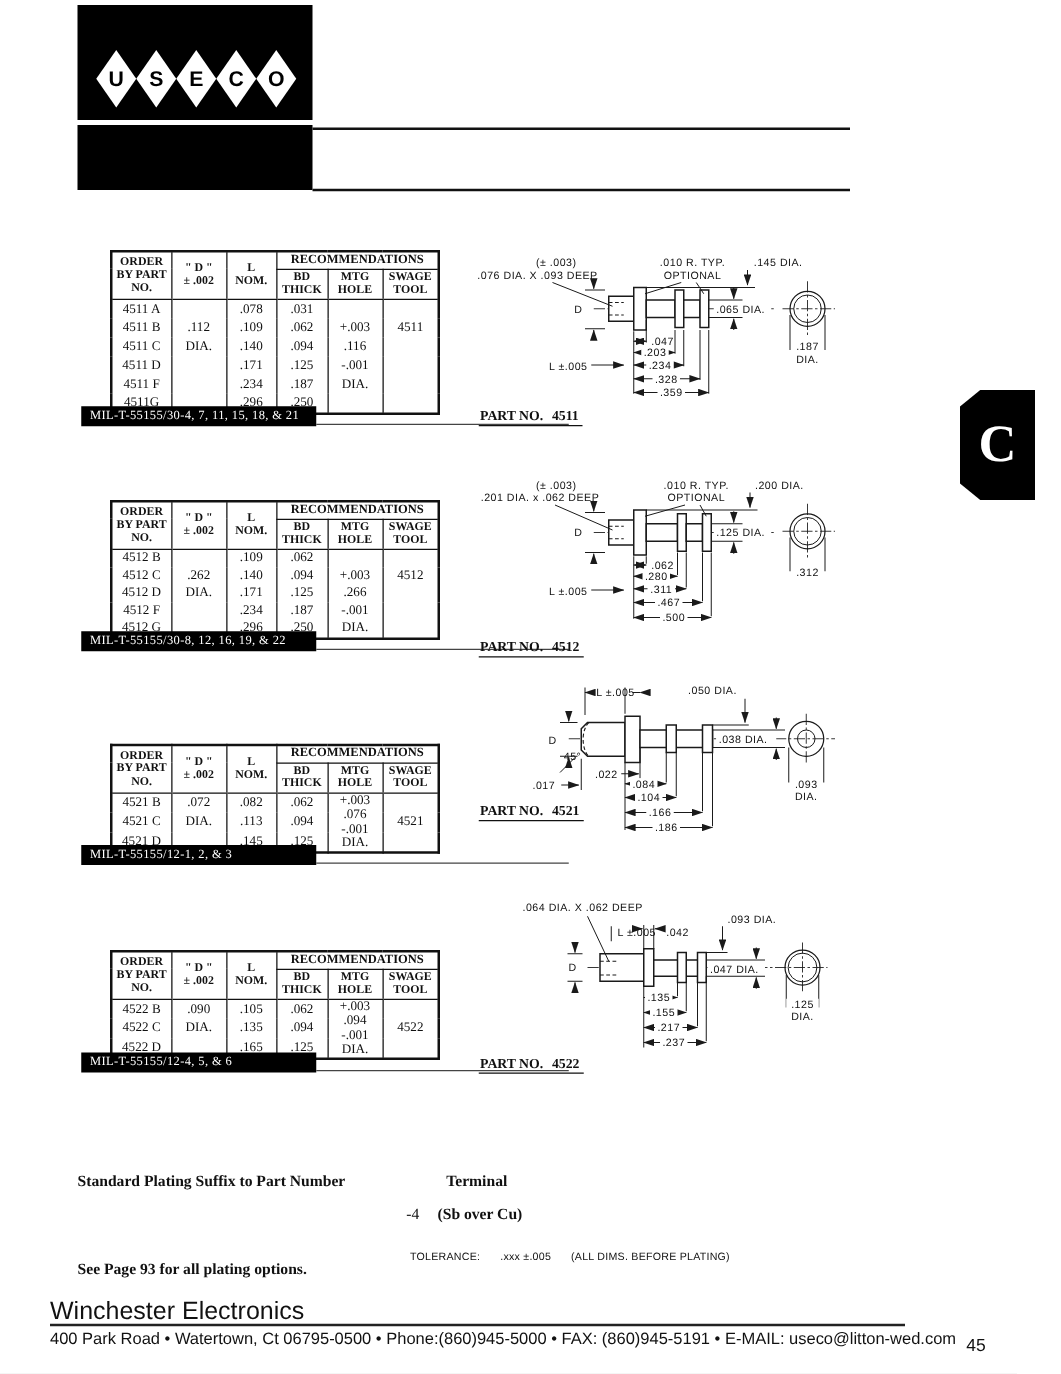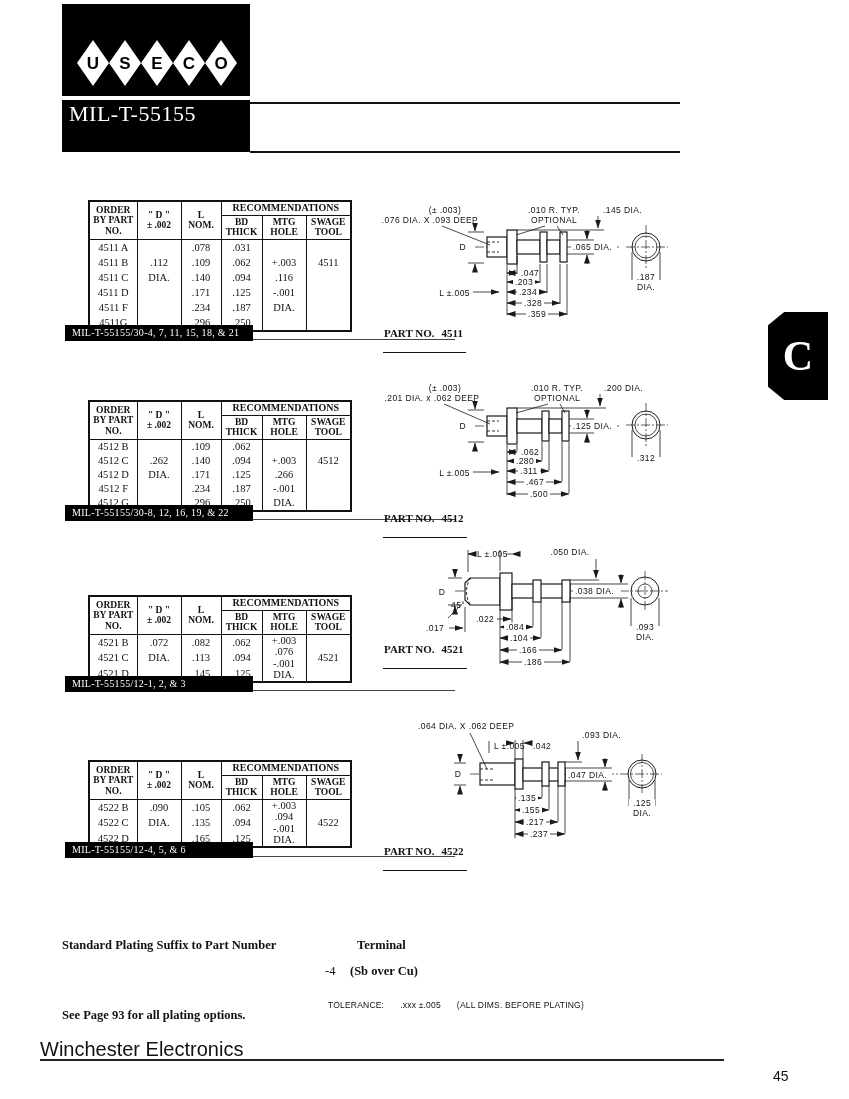--- a/index.html
+++ b/index.html
@@ -21,21 +21,21 @@
                   white-space:pre-line;border-bottom:1.5px solid #111;padding:1px 0;vertical-align:middle;}
   table.dtable td{font-size:10.5px;text-align:center;vertical-align:middle;padding:0;}
   table.dtable .bl{border-left:1.2px solid #111;}
   table.dtable .reco{font-size:10px;}
   .r15 td{height:15px;} .r14 td{height:14px;} .r16 td{height:15.5px;}
   td.mtgspan{white-space:pre-line;font-size:10px;line-height:11.5px;}
 
   .milbar{position:absolute;background:#000;color:#fff;font-size:10px;line-height:16px;
           width:181px;padding:0 0 0 7px;letter-spacing:.3px;}
   .extline{position:absolute;height:1.2px;background:#444;}
-  .partno{position:absolute;font-weight:bold;font-size:11px;border-bottom:1.5px solid #111;padding:0 3px 13px 1px;}
+  .partno{position:absolute;font-weight:bold;font-size:11px;border-bottom:1.5px solid #111;padding:0 3px 1px 1px;}
   .partno .pn-val{margin-left:7px;}
 
   
   svg.drw{position:absolute;overflow:visible;}
   svg.drw text{font-family:"Liberation Sans",sans-serif;font-size:8.5px;fill:#111;letter-spacing:.4px;}
   .ln{stroke:#1a1a1a;stroke-width:1;fill:none;}
   .thin{stroke:#1a1a1a;stroke-width:.8;fill:none;}
   .part{fill:#fff;stroke:#1a1a1a;stroke-width:1.2;}
   .cl{stroke:#1a1a1a;stroke-width:.7;fill:none;stroke-dasharray:9 2 2 2;}
   .dash{stroke:#1a1a1a;stroke-width:.9;fill:none;stroke-dasharray:3 2;}
@@ -77,21 +77,20 @@
         <text x="31" y="65">U</text>
         <text x="63" y="65">S</text>
         <text x="95" y="65">E</text>
         <text x="127" y="65">C</text>
         <text x="159" y="65">O</text>
       </g>
     </svg>
   </div>
 
   <div class="abs" id="title-box">
-    <div class="t1">MIL-T-55155</div>
   </div>
   <div class="abs hline" style="left:250px;top:102px;width:430px;"></div>
   <div class="abs hline" style="left:250px;top:151px;width:430px;"></div>
 
   <div class="abs" id="c-tab">
     <span>C</span>
   </div>
 
   <table class="dtable" style="left:65px;top:200px;width:263px;">
     <colgroup>
@@ -616,15 +615,16 @@
   <div class="abs bold-serif" style="left:357px;top:938px;">Terminal</div>
   <div class="abs bold-serif" style="left:62px;top:1008px;">See Page 93 for all plating options.</div>
   <div class="abs plain-serif" style="left:325px;top:964px;">-4</div>
   <div class="abs plain-serif" style="left:350px;top:964px;font-weight:bold;">(Sb over Cu)</div>
   <div class="abs tol" style="left:328px;top:1000px;">
     <span>TOLERANCE:</span><span>.xxx  ±.005</span><span>(ALL DIMS. BEFORE PLATING)</span>
   </div>
 
   <div class="abs" id="f-company">Winchester Electronics</div>
   <div class="abs" id="f-line"></div>
+  <div class="abs" id="f-address">400 Park Road • Watertown, Ct 06795-0500 • Phone:(860)945-5000 • FAX: (860)945-5191 • E-MAIL: useco@litton-wed.com</div>
   <div class="abs" id="f-page">45</div>
 
 </div>
 
 </body></html>

